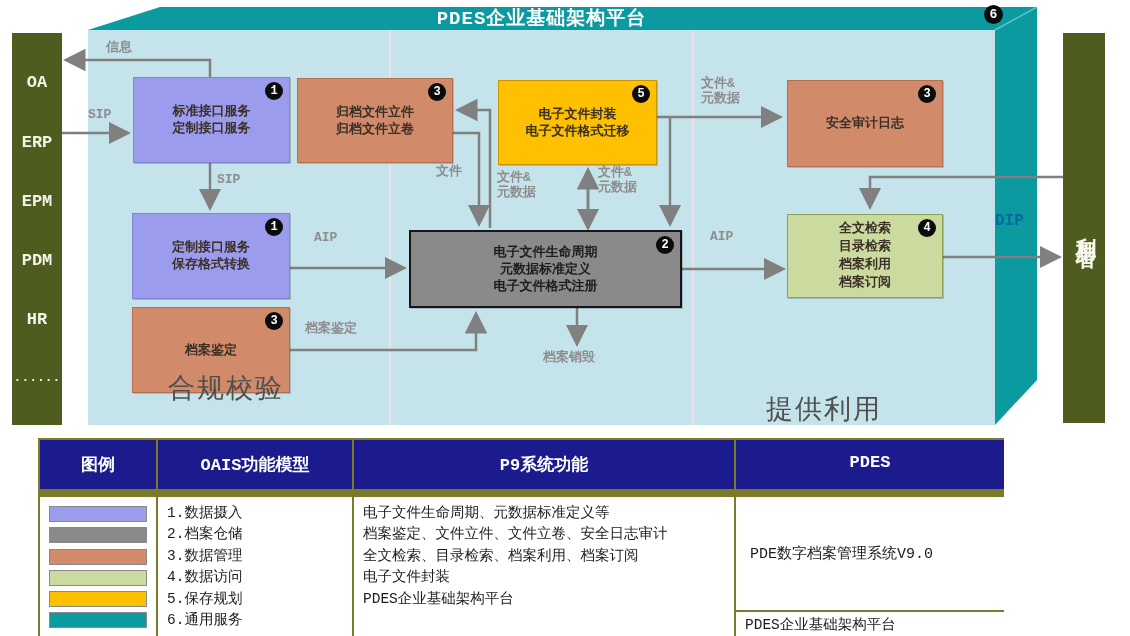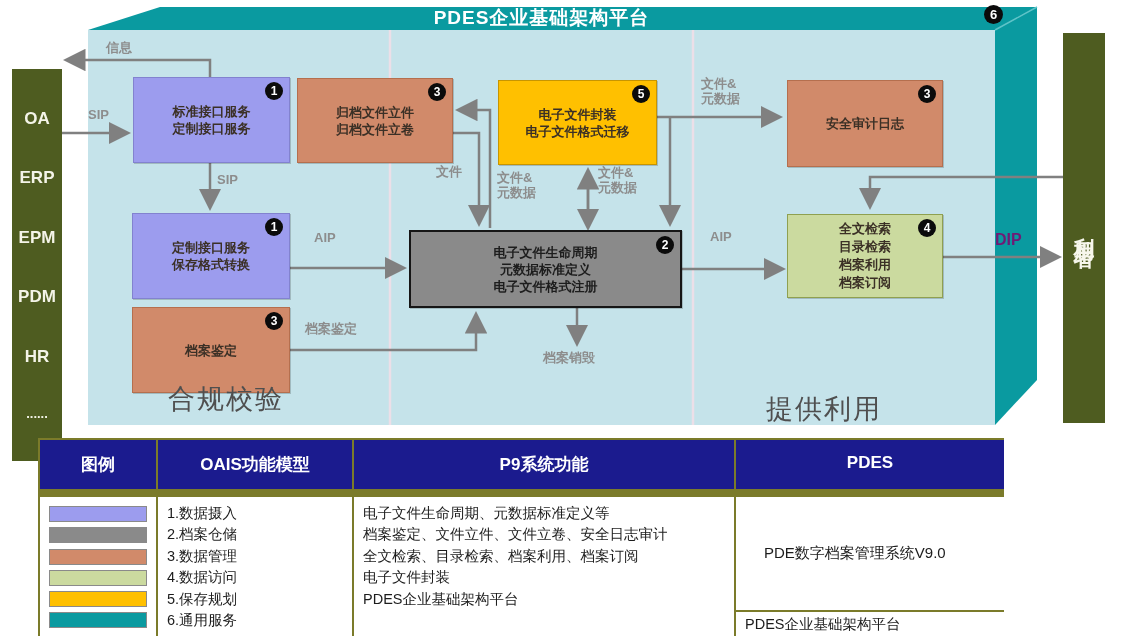--- a/index.html
+++ b/index.html
@@ -1,60 +1,60 @@
 <!DOCTYPE html>
 <html><head>
 <meta charset="utf-8">
 <style>
   html,body{margin:0;padding:0;background:#ffffff;}
   #stage{position:relative;width:1130px;height:636px;background:#ffffff;overflow:hidden;
-         font-family:Liberation Sans, sans-serif;}
+         font-family:Liberation Mono, monospace;}
   #stage *{box-sizing:border-box;}
   .abs{position:absolute;}
   
   .bx{position:absolute;display:flex;flex-direction:column;justify-content:center;align-items:center;
       text-align:center;font-size:13px;font-weight:bold;color:#3b3026;line-height:17px;
       box-shadow:1px 1px 0 rgba(0,0,0,.18);}
   .bx.purple{background:#9c9cee;border:1px solid #8282cf;}
   .bx.salmon{background:#d18a6a;border:1px solid #b56f4e;}
   .bx.yellow{background:#ffc000;border:1px solid #c79500;}
   .bx.grayb {background:#8a8a8a;border:2px solid #161616;color:#1d1d1d;}
   .bx.green {background:#cbda9f;border:1px solid #8fa050;line-height:18px;}
   .badge{position:absolute;top:4px;right:6px;width:18px;height:18px;border-radius:50%;
          background:#0b0b0b;color:#ffffff;font-size:12px;font-weight:bold;line-height:18px;
          text-align:center;}
   
   .sysbar{position:absolute;left:12px;top:33px;width:50px;height:392px;background:#4e5c20;
           display:flex;flex-direction:column;justify-content:space-evenly;align-items:center;
-          color:#f4f4e8;font-weight:bold;font-size:17px;margin-top:36px;}
+          color:#f4f4e8;font-weight:bold;font-size:17px;}
   .userbar{position:absolute;left:1063px;top:33px;width:42px;height:390px;background:#4e5c20;
            display:flex;justify-content:center;align-items:center;}
   .userbar span{writing-mode:vertical-rl;text-orientation:upright;color:#f7f7ec;
                 font-size:21px;font-weight:bold;letter-spacing:5px;}
   
   .ptitle{position:absolute;left:88px;top:5px;width:907px;text-align:center;color:#ffffff;
           font-size:19px;font-weight:bold;letter-spacing:1px;}
   .badge6{position:absolute;left:984px;top:5px;width:19px;height:19px;border-radius:50%;
           background:#0b0b0b;color:#fff;font-size:13px;font-weight:bold;line-height:19px;text-align:center;}
   .flbl{position:absolute;color:#8d8d8d;font-size:13px;font-weight:bold;line-height:15px;white-space:nowrap;}
-  .dip{position:absolute;left:995px;top:212px;width:18px;text-align:center;color:#701a75;
-       font-size:16px;font-weight:bold;margin-top:19px;}
+  .dip{position:absolute;left:995px;top:212px;width:18px;text-align:center;color:#0369a1;
+       font-size:16px;font-weight:bold;}
   .zone{position:absolute;color:#4f4f4f;font-size:27px;font-weight:500;letter-spacing:2px;white-space:nowrap;}
   
   .tbl{position:absolute;left:38px;top:438px;width:966px;background:#7b7b2a;padding:2px;}
   .tbl .hrow{display:grid;grid-template-columns:116px 194px 380px 268px;gap:2px;margin-bottom:8px;}
   .tbl .th{background:#1b1b8e;color:#ffffff;font-weight:bold;font-size:17px;text-align:center;
            padding:13px 0;}
   .tbl .brow{display:grid;grid-template-columns:116px 194px 380px 268px;gap:2px;}
   .tbl .td{background:#ffffff;}
   .sw-cell{display:flex;flex-direction:column;justify-content:space-evenly;align-items:center;padding:4px 0;}
   .swatch{width:98px;height:16px;border:1px solid #8a8a8a;}
   .txt-cell{padding:6px 12px 6px 9px;font-size:14.5px;color:#1c1c1c;line-height:21.4px;white-space:nowrap;}
   .pdes-cell{display:flex;flex-direction:column;}
-  .pdes-main{flex:1;display:flex;align-items:center;padding-left:28px;font-size:15px;color:#1c1c1c;}
+  .pdes-main{flex:1;display:flex;align-items:center;padding-left:14px;font-size:15px;color:#1c1c1c;}
   .pdes-div{height:2px;background:#7b7b2a;}
   .pdes-bottom{height:25px;display:flex;align-items:center;padding-left:9px;font-size:14.5px;color:#1c1c1c;}
 </style>
 </head>
 <body>
 
 <div id="stage">
 
   <svg class="abs" style="left:0;top:0" width="1130" height="436">
 
@@ -172,21 +172,21 @@
     <span>元数据</span>
   </div>
   <div class="flbl" style="left:701px;top:76px">
     <span>文件&amp;</span><br>
     <span>元数据</span>
   </div>
   <div class="flbl" style="left:305px;top:321px">档案鉴定</div>
   <div class="flbl" style="left:543px;top:350px">档案销毁</div>
   <div class="dip">DIP</div>
 
-  <div class="zone" style="left:168px;top:381px">合规校验</div>
+  <div class="zone" style="left:168px;top:370px">合规校验</div>
   <div class="zone" style="left:766px;top:391px">提供利用</div>
 
   <div class="tbl">
     <div class="hrow">
       <div class="th">图例</div>
       <div class="th">OAIS功能模型</div>
       <div class="th">P9系统功能</div>
       <div class="th">PDES</div>
     </div>
     <div class="brow">

